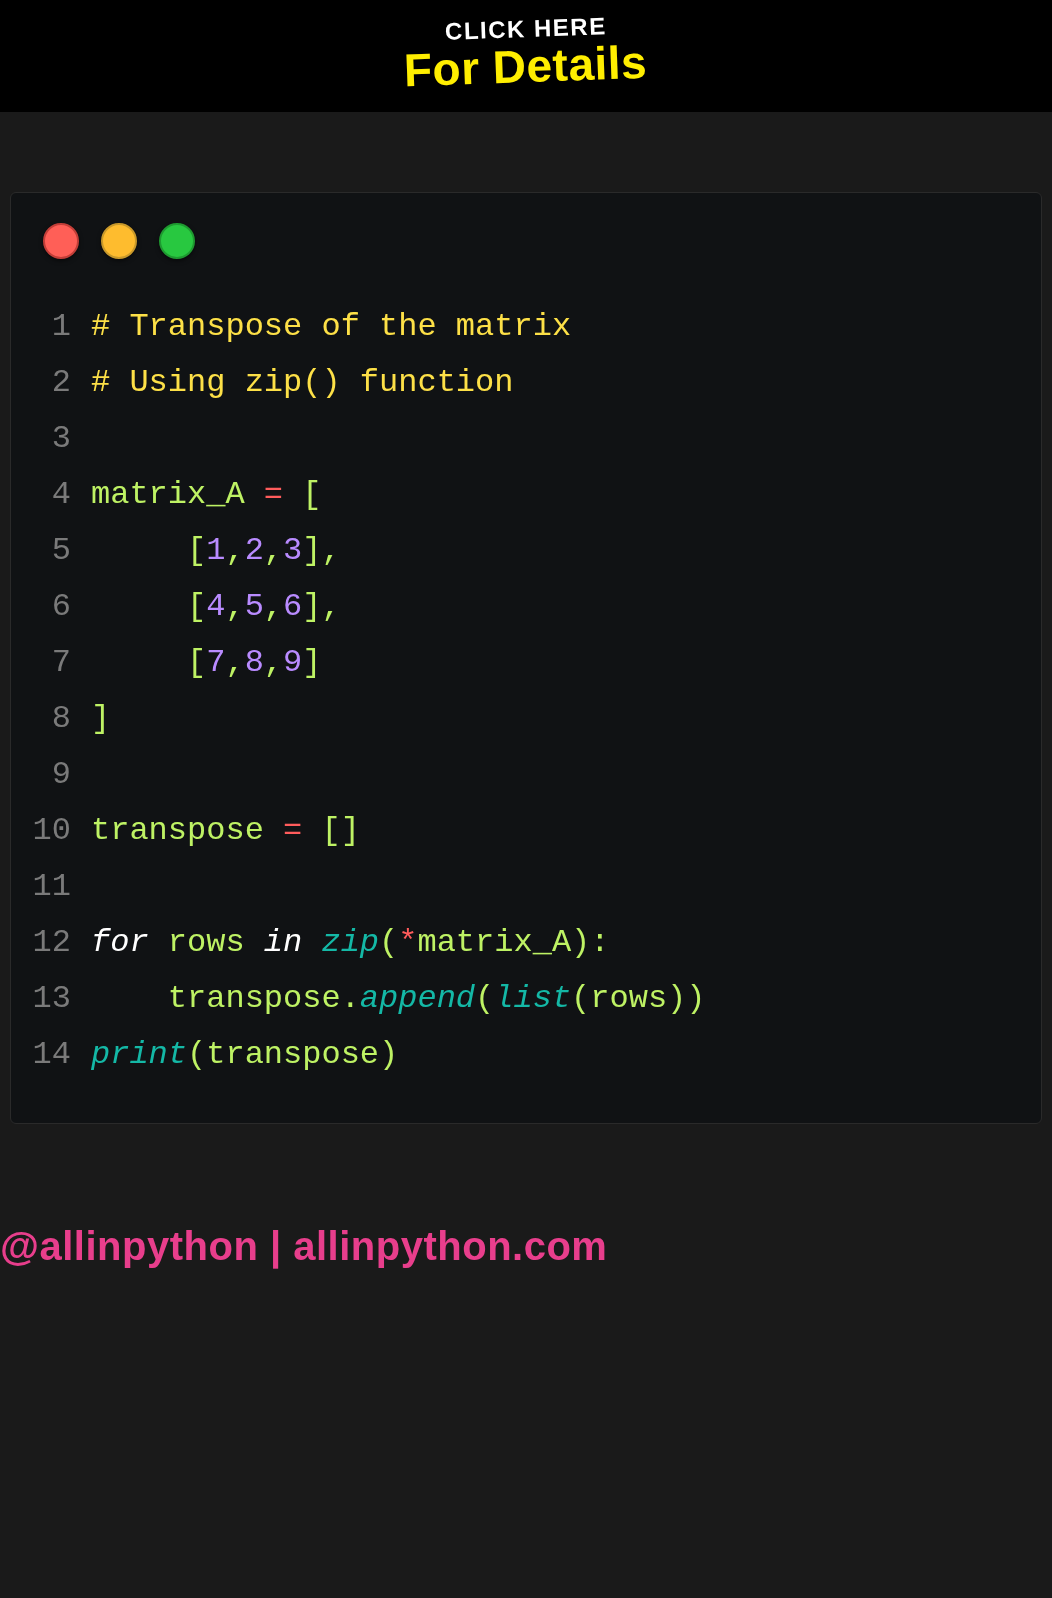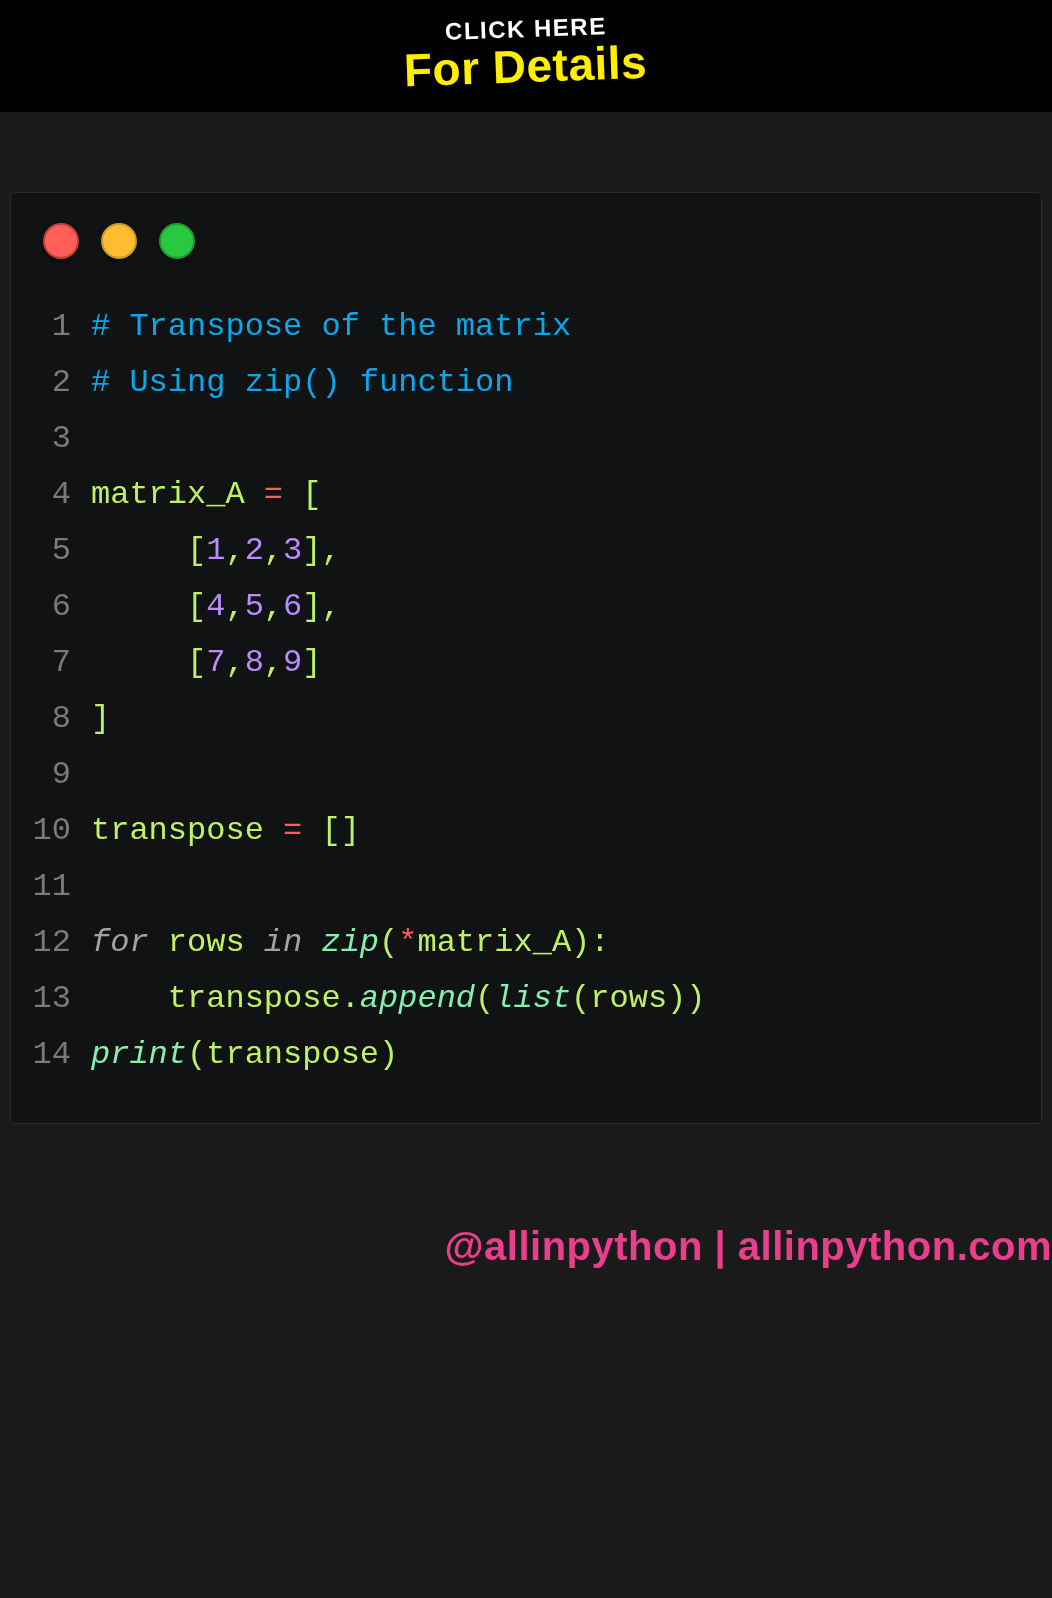--- a/index.html
+++ b/index.html
@@ -67,28 +67,28 @@
   }
   .line { display: flex; }
   .gutter {
     width: 60px;
     text-align: right;
     color: #7a7a7a;
     padding-right: 20px;
     user-select: none;
     flex-shrink: 0;
   }
-  .tok-comment { color: #0ea5e9; }
+  .tok-comment { color: #fde047; }
   .tok-default { color: #bef264; }
   .tok-op { color: #ff5c5c; }
-  .tok-keyword { color: #a3a3a3; font-style: italic; }
+  .tok-keyword { color: #ffffff; font-style: italic; }
   .tok-num { color: #b98bff; }
-  .tok-func { color: #86efac; font-style: italic; }
+  .tok-func { color: #14b8a6; font-style: italic; }
   .footer {
-    text-align: right;
+    text-align: left;
     padding-top: 100px;
   }
   .footer-text {
     color: #e83e8c;
     font-family: "Segoe UI","Helvetica Neue",sans-serif;
     font-weight: 600;
     font-size: 40px;
     letter-spacing: .5px;
   }
 </style>

